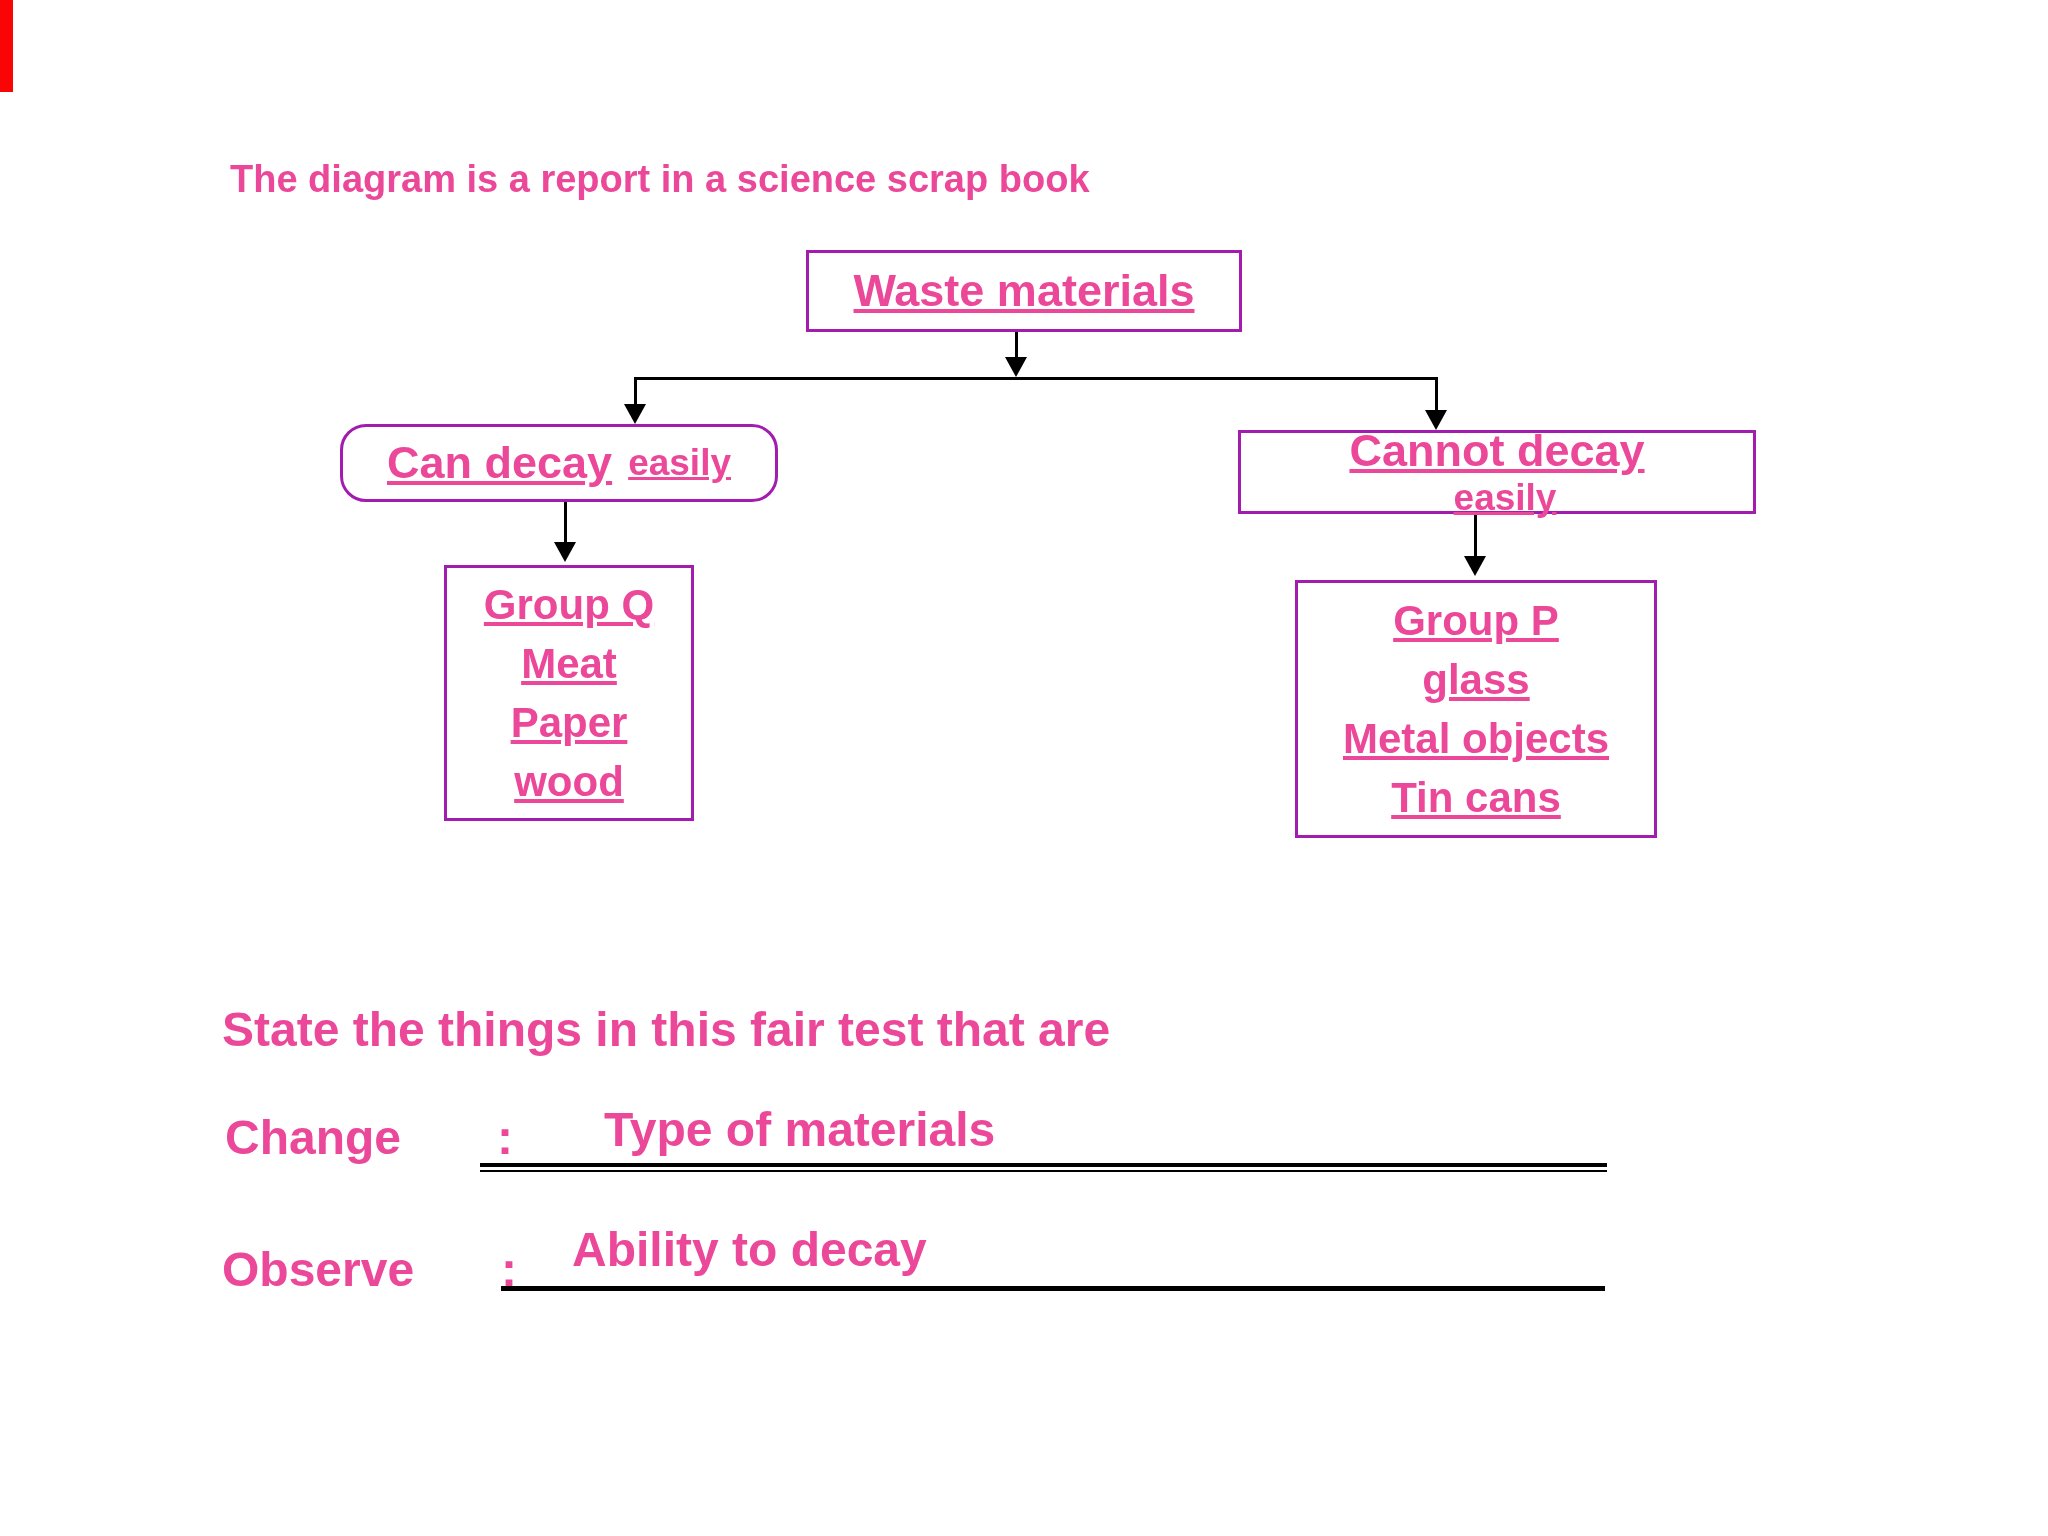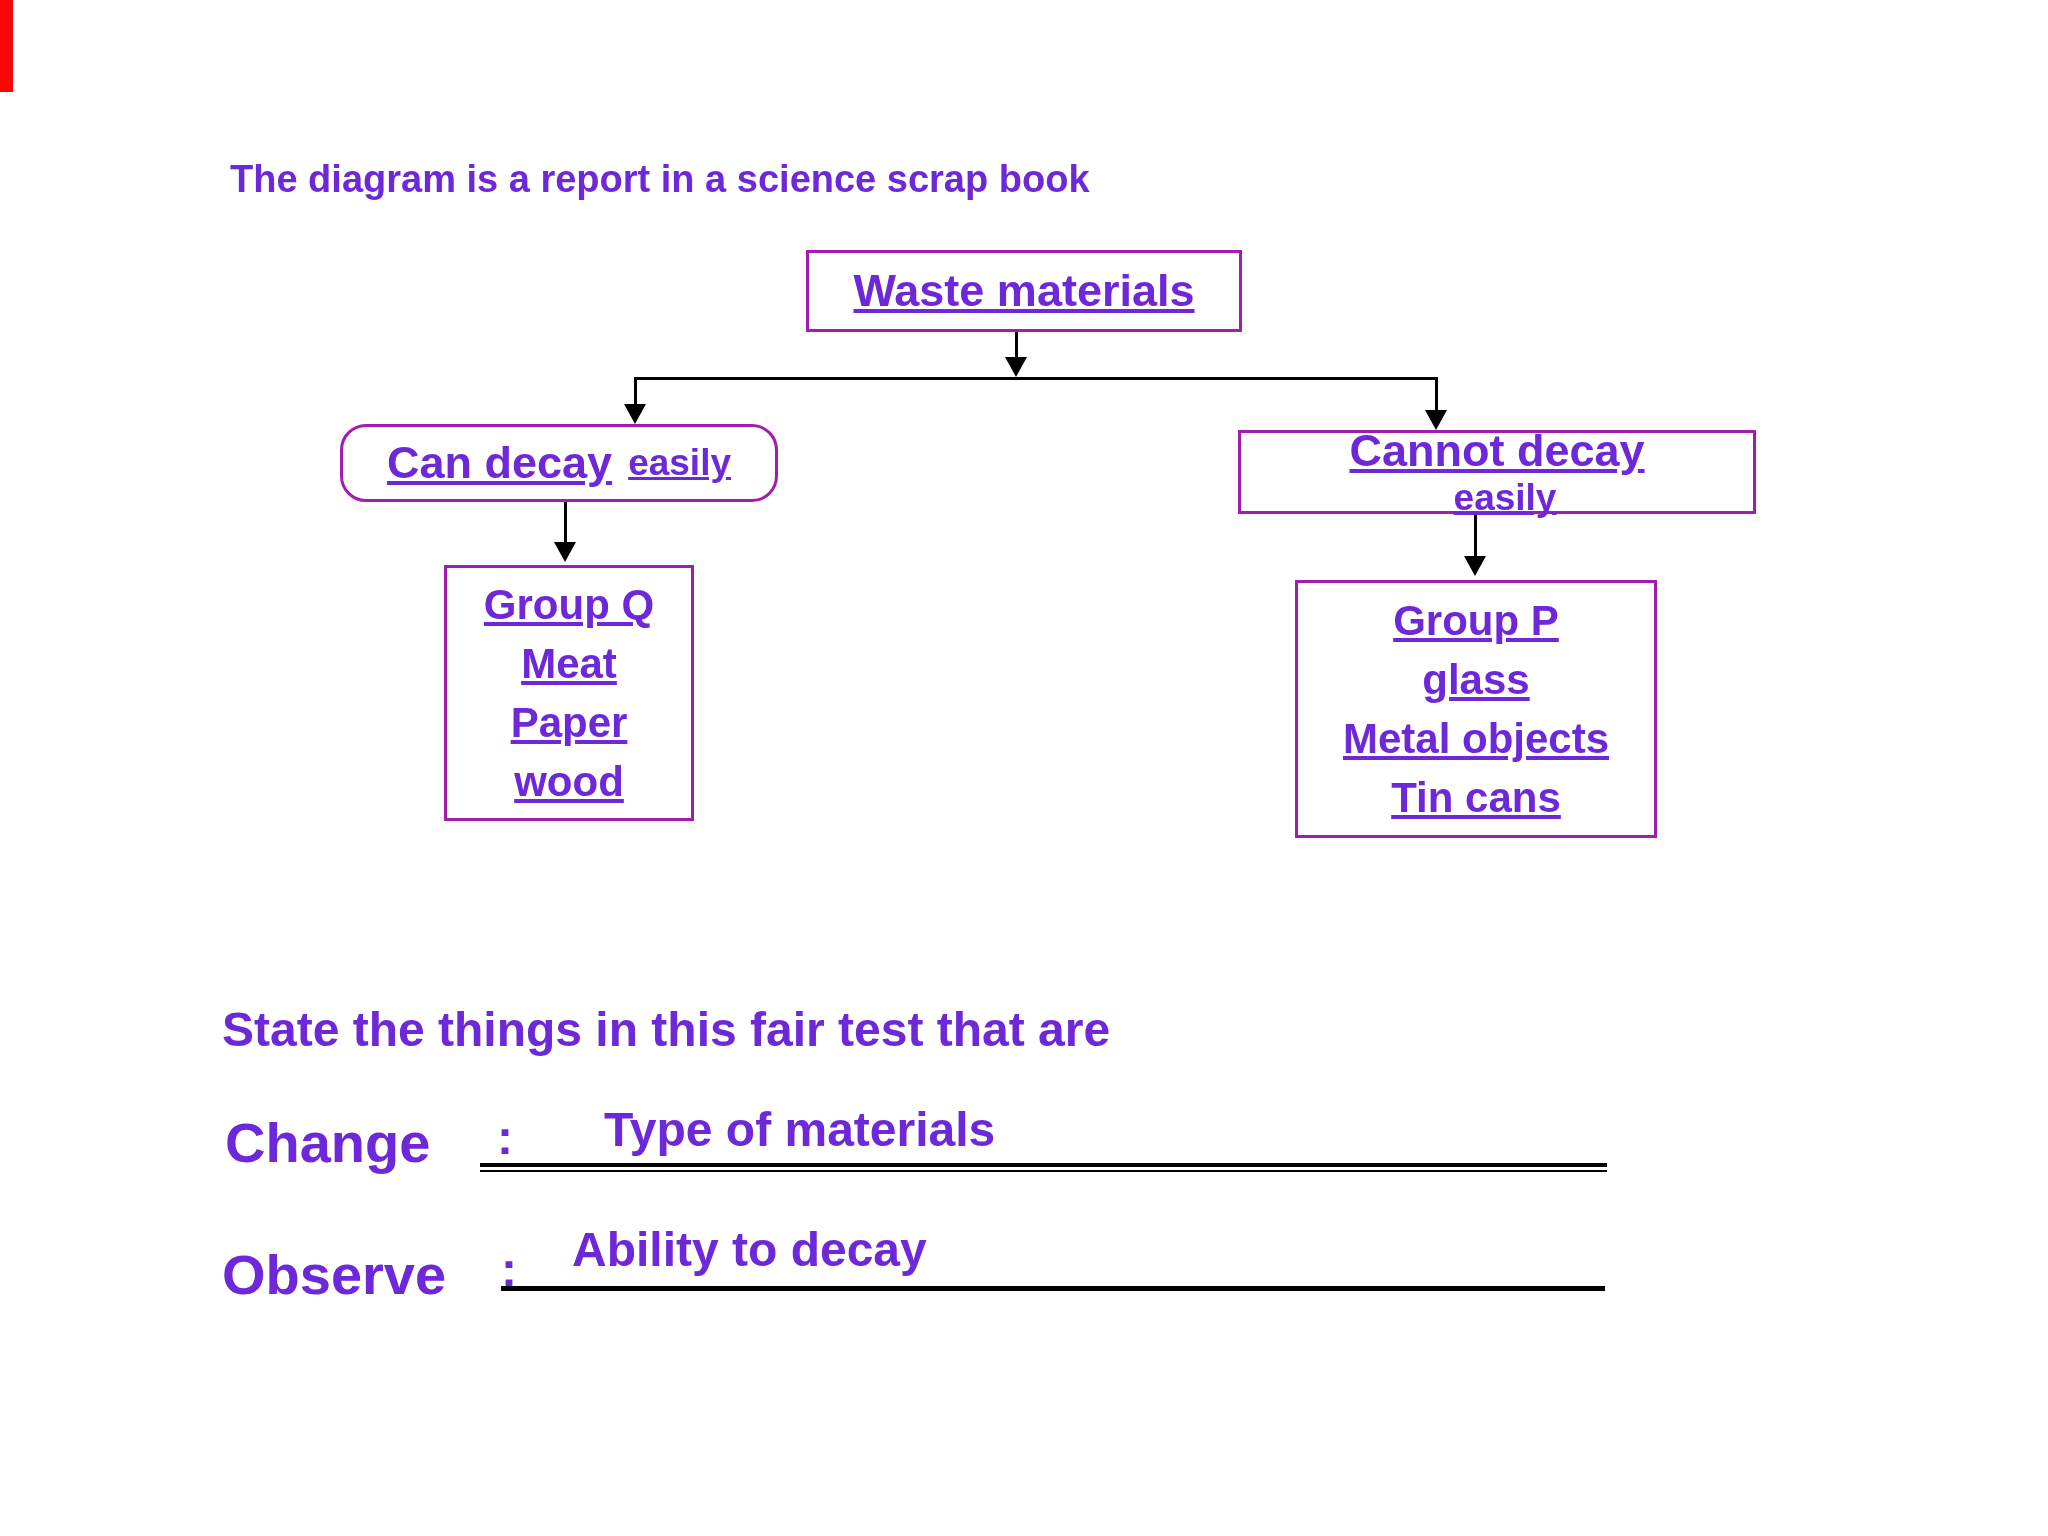--- a/index.html
+++ b/index.html
@@ -1,19 +1,19 @@
 <!DOCTYPE html>
 <html><head>
 <meta charset="utf-8">
 <style>
   html,body { margin:0; padding:0; background:#ffffff; }
   .page {
     position:relative; width:2048px; height:1536px; background:#ffffff;
     font-family:"Liberation Sans","DejaVu Sans",sans-serif;
-    font-weight:bold; color:#6d28d9; overflow:hidden;
+    font-weight:bold; color:#ec4899; overflow:hidden;
   }
   .red-bar { position:absolute; left:0; top:6; width:13px; height:92px; background:#fa0505; }
   .title { position:absolute; left:230px; top:158px; font-size:38px; white-space:nowrap; }
 
   .node {
     position:absolute; border:3px solid #a21caf; background:#fff;
     display:flex; align-items:center; justify-content:center; text-align:left;
     box-sizing:border-box; white-space:nowrap;text-decoration:underline;
   }
   .node-waste  { left:806px;  top:250px; width:436px; height:82px;  font-size:45px; }
@@ -38,21 +38,21 @@
   .a2 { left:624px;  top:404px; }
   .v3 { left:1435px; top:377px; width:3px; height:34px; }
   .a3 { left:1425px; top:410px; }
   .v4 { left:564px;  top:502px; width:3px; height:41px; }
   .a4 { left:554px;  top:542px; }
   .v5 { left:1474px; top:514px; width:3px; height:43px; }
   .a5 { left:1464px; top:556px; }
 
   .prompt { position:absolute; left:222px; top:1002px; font-size:48px; white-space:nowrap; }
 
-  .row-label   { position:absolute; font-size:56px; white-space:nowrap; }
+  .row-label   { position:absolute; font-size:48px; white-space:nowrap; }
   .row-colon   { position:absolute; font-size:48px; }
   .row-answer  { position:absolute; font-size:48px; white-space:nowrap; }
   .lbl-change  { left:225px; top:1110px; }
   .col-change  { left:497px; top:1110px; }
   .ans-change  { left:556px; top:1102px;margin-left:48px; }
   .line-change {
     position:absolute; left:480px; top:1163px; width:1127px; height:3px;
     border-top:4px solid #000; border-bottom:2px solid #000; box-sizing:content-box;
   }
   .lbl-observe { left:222px; top:1242px; }

